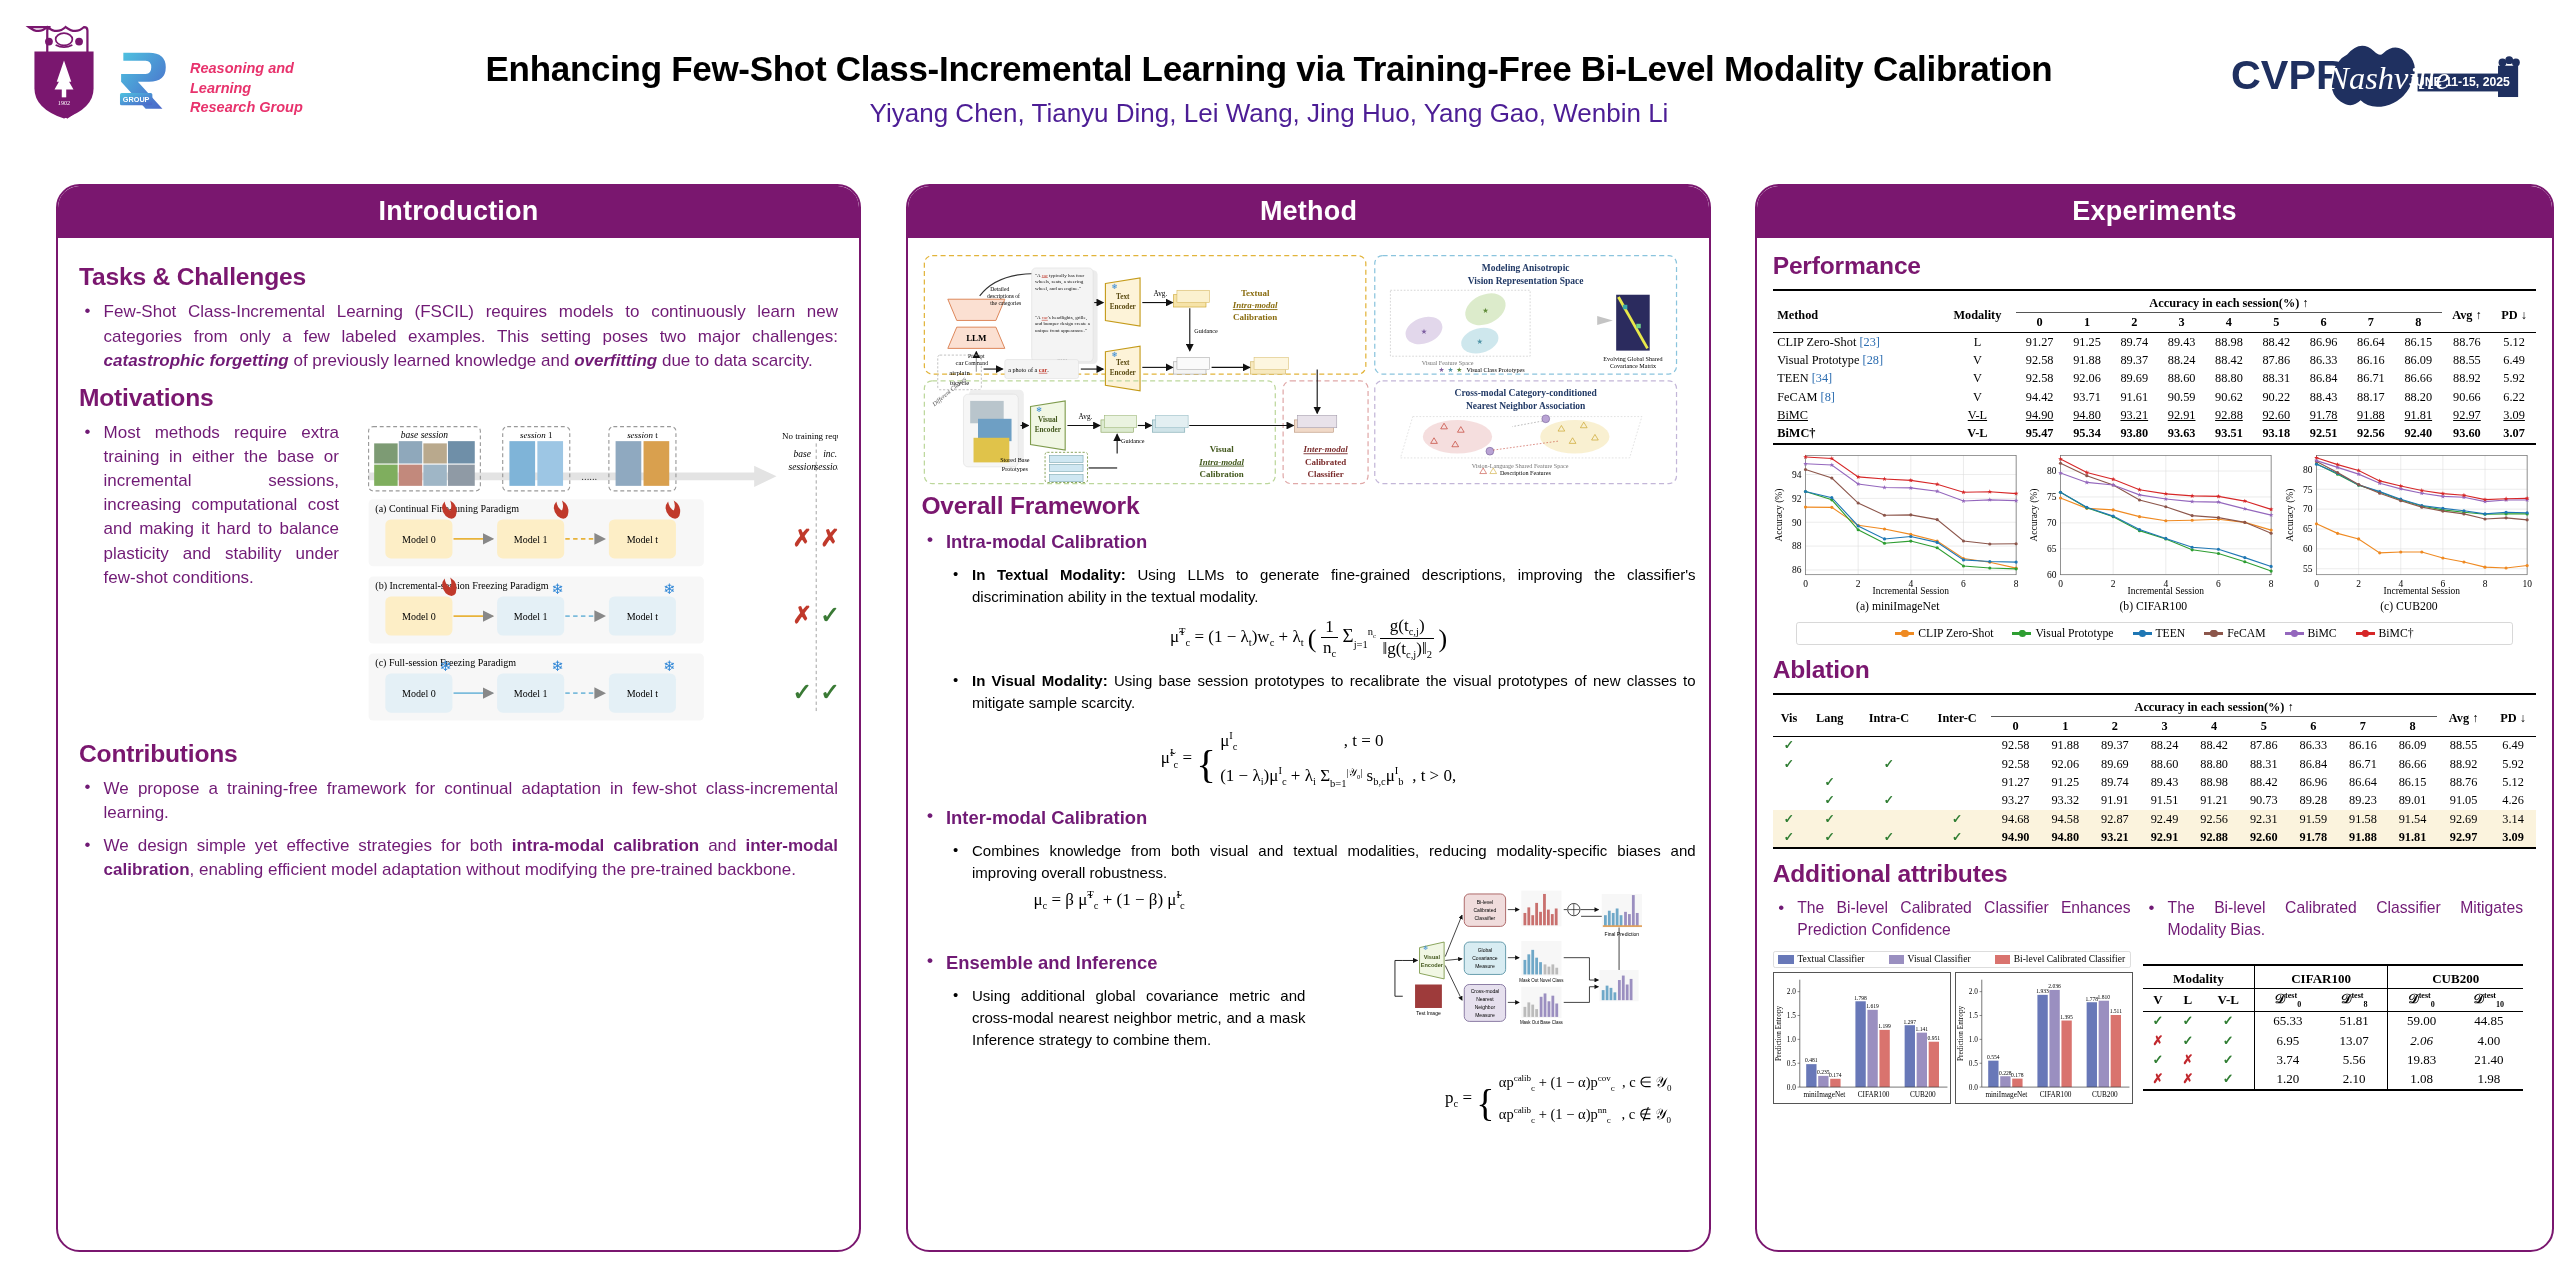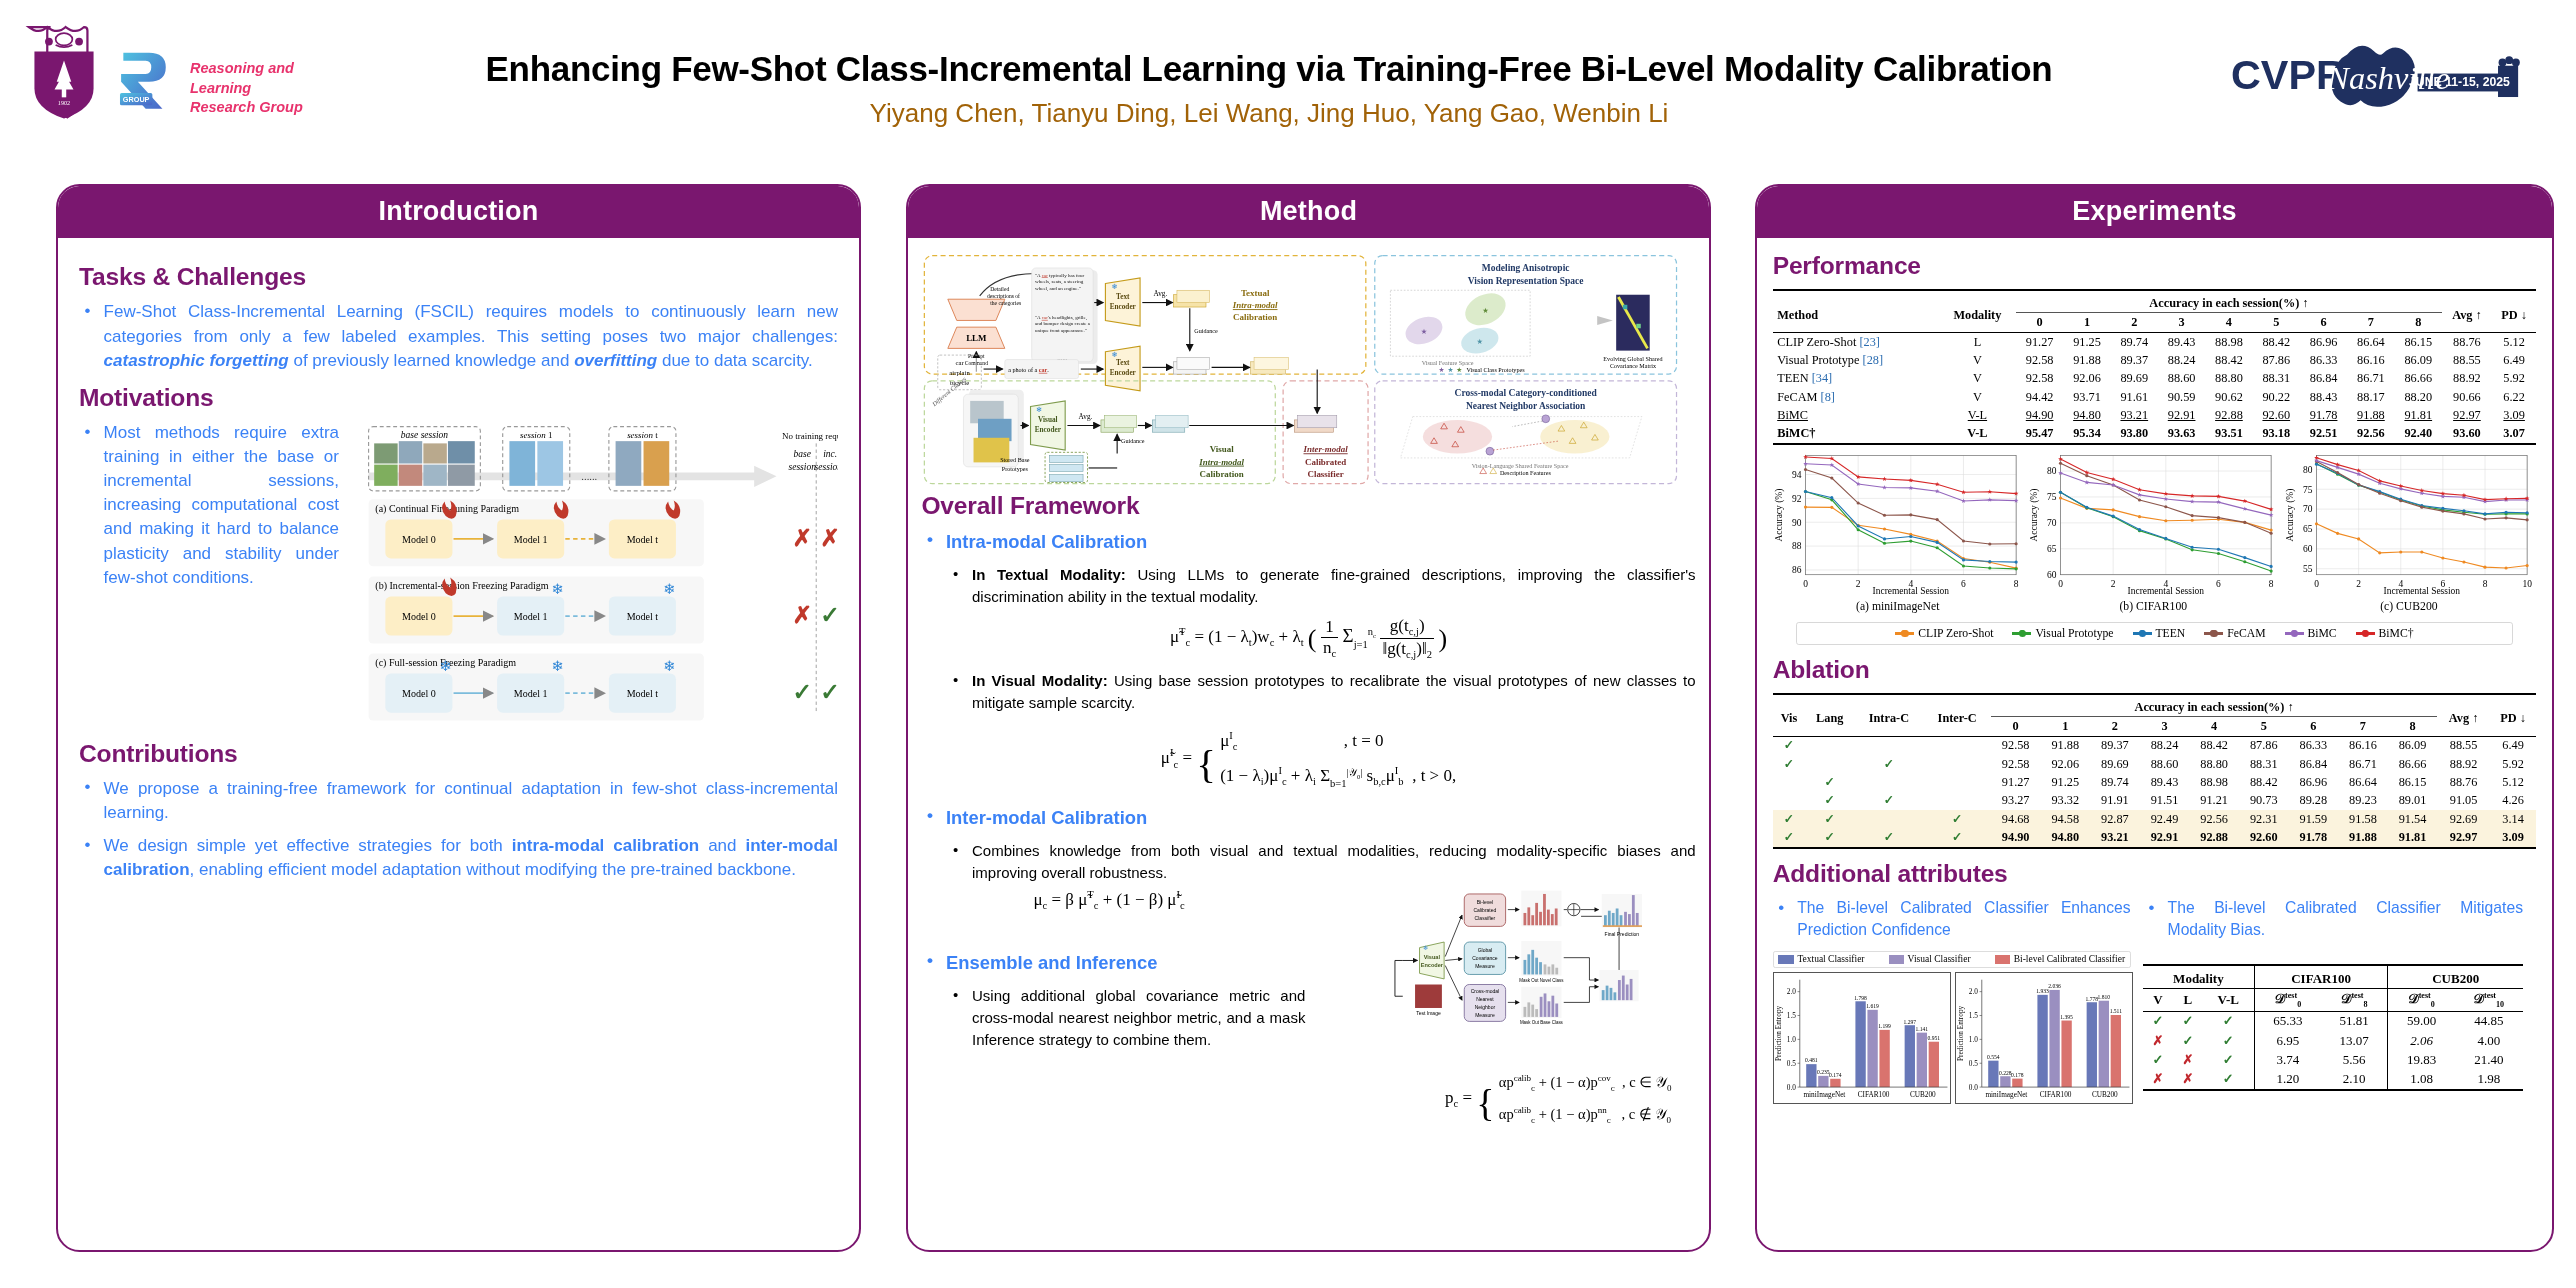--- a/index.html
+++ b/index.html
@@ -17,21 +17,21 @@
   .rlg-text { position:absolute; left:190px; top:59px; width:145px;
               color:#e8336d; font-size:14.5px; line-height:1.35;
               font-family:"Liberation Sans", sans-serif; font-style:italic; font-weight:bold;}
   .title {
     position:absolute; left:313px; top:49px; width:1912px;
     text-align:center; font-size:35px; font-weight:bold; color:#000;
     letter-spacing:-0.3px; white-space:nowrap;
   }
   .authors {
     position:absolute; left:313px; top:98px; width:1912px;
-    text-align:center; font-size:26px; color:#a16207;
+    text-align:center; font-size:26px; color:#4c1d95;
   }
   .cvpr-logo { position:absolute; left:2231px; top:31px; width:324px; height:84px; }
 
   
   .col {
     position:absolute; top:184px; background:#fff;
     border:2.8px solid #7a176f; border-radius:23.5px; overflow:hidden;
   }
   .col-intro  { left:56px;  width:805px; height:1068px; }
   .col-method { left:906px; width:805px; height:1068px; }
@@ -46,21 +46,21 @@
 
   .sec-title {
     color:#7a176f; font-weight:bold; font-size:24.6px;
     margin: 11.2px 0 9px 0; letter-spacing:-0.2px;
   }
   .sec-title.tight { margin-top:5.6px; }
 
   ul.b { list-style:none; }
   ul.b > li {
     position:relative; padding-left:24.6px; margin-bottom:9px;
-    font-size:17px; line-height:1.42; text-align:justify; color:#3b82f6;
+    font-size:17px; line-height:1.42; text-align:justify; color:#701a75;
   }
   ul.b > li:before {
     content:"•"; position:absolute; left:5.6px; top:-1.1px; font-size:17px;
   }
   ul.b2 { list-style:none; margin-left:26px; margin-top:5.6px; }
   ul.b2 > li {
     position:relative; padding-left:24.6px; margin-bottom:5.6px;
     font-size:15px; line-height:1.45; text-align:justify;
   }
   ul.b2 > li:before { content:"•"; position:absolute; left:5.6px; top:-1.1px; }

